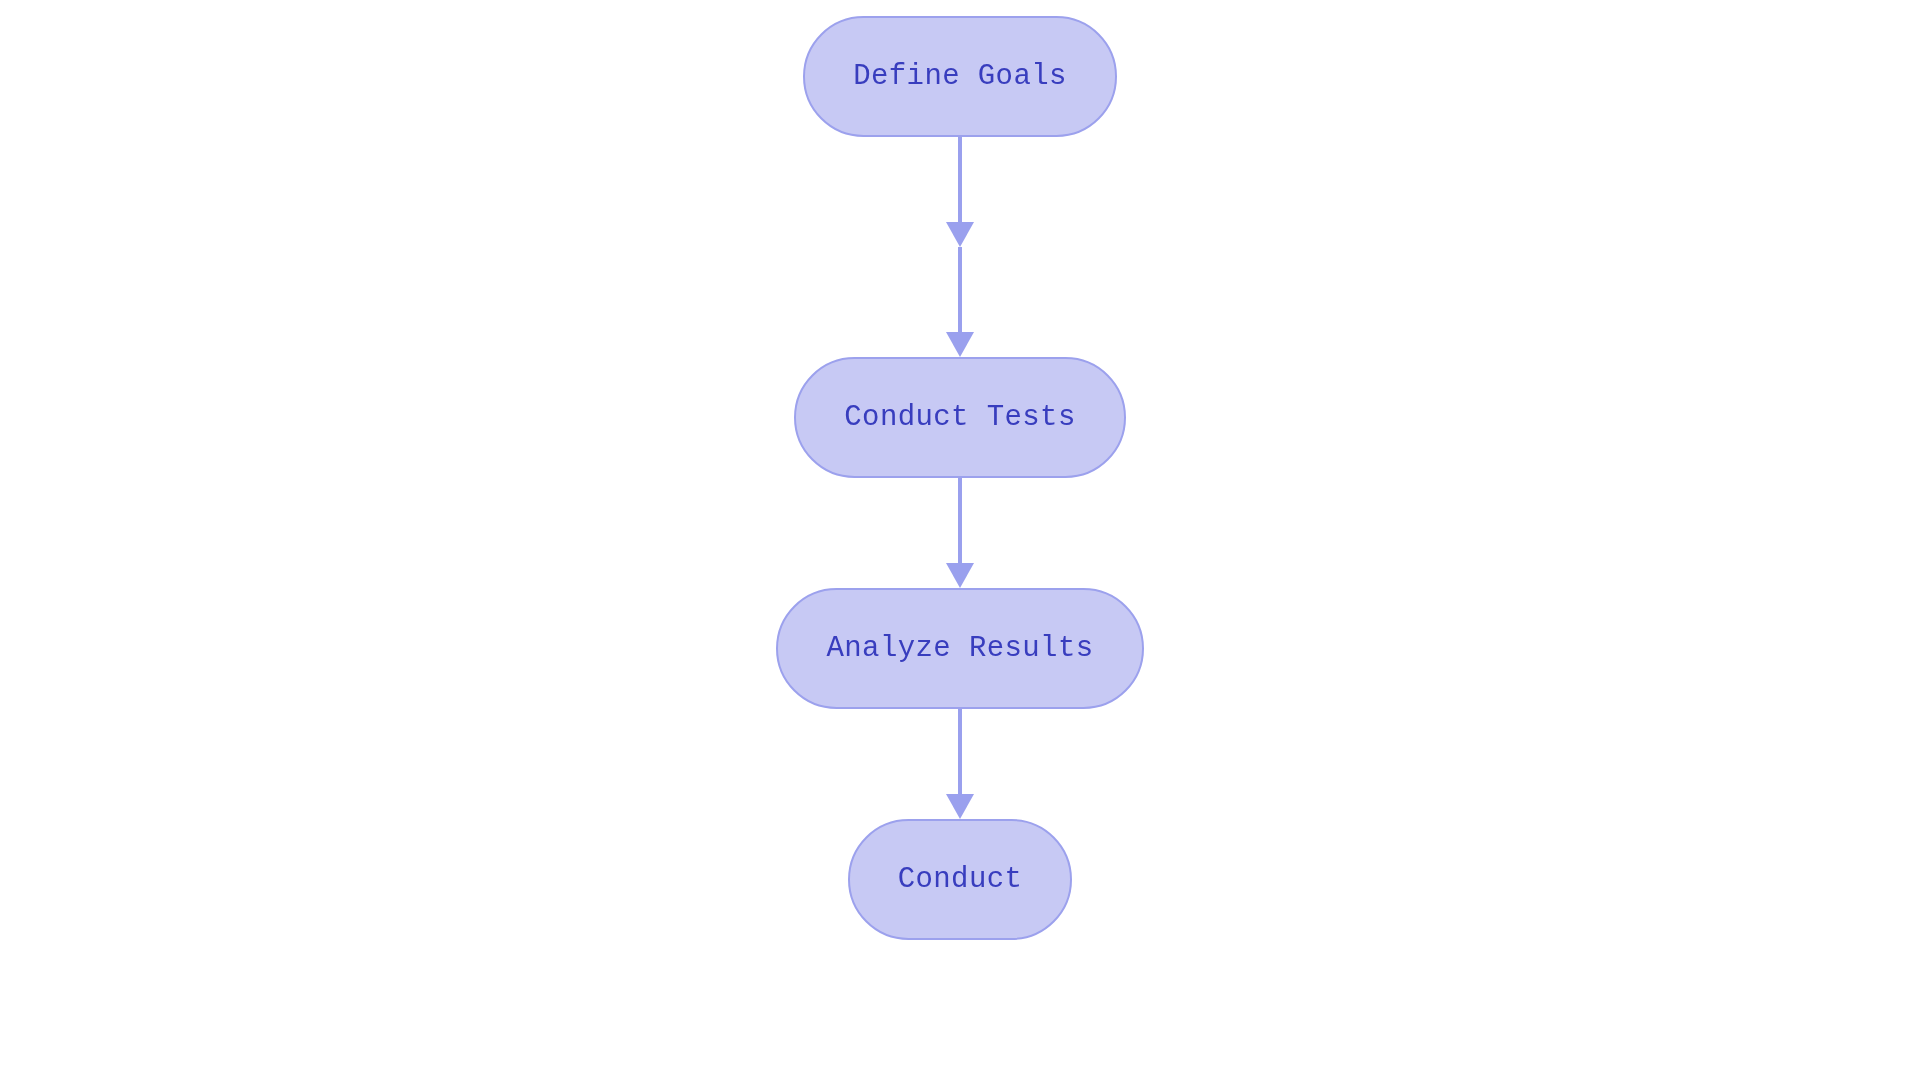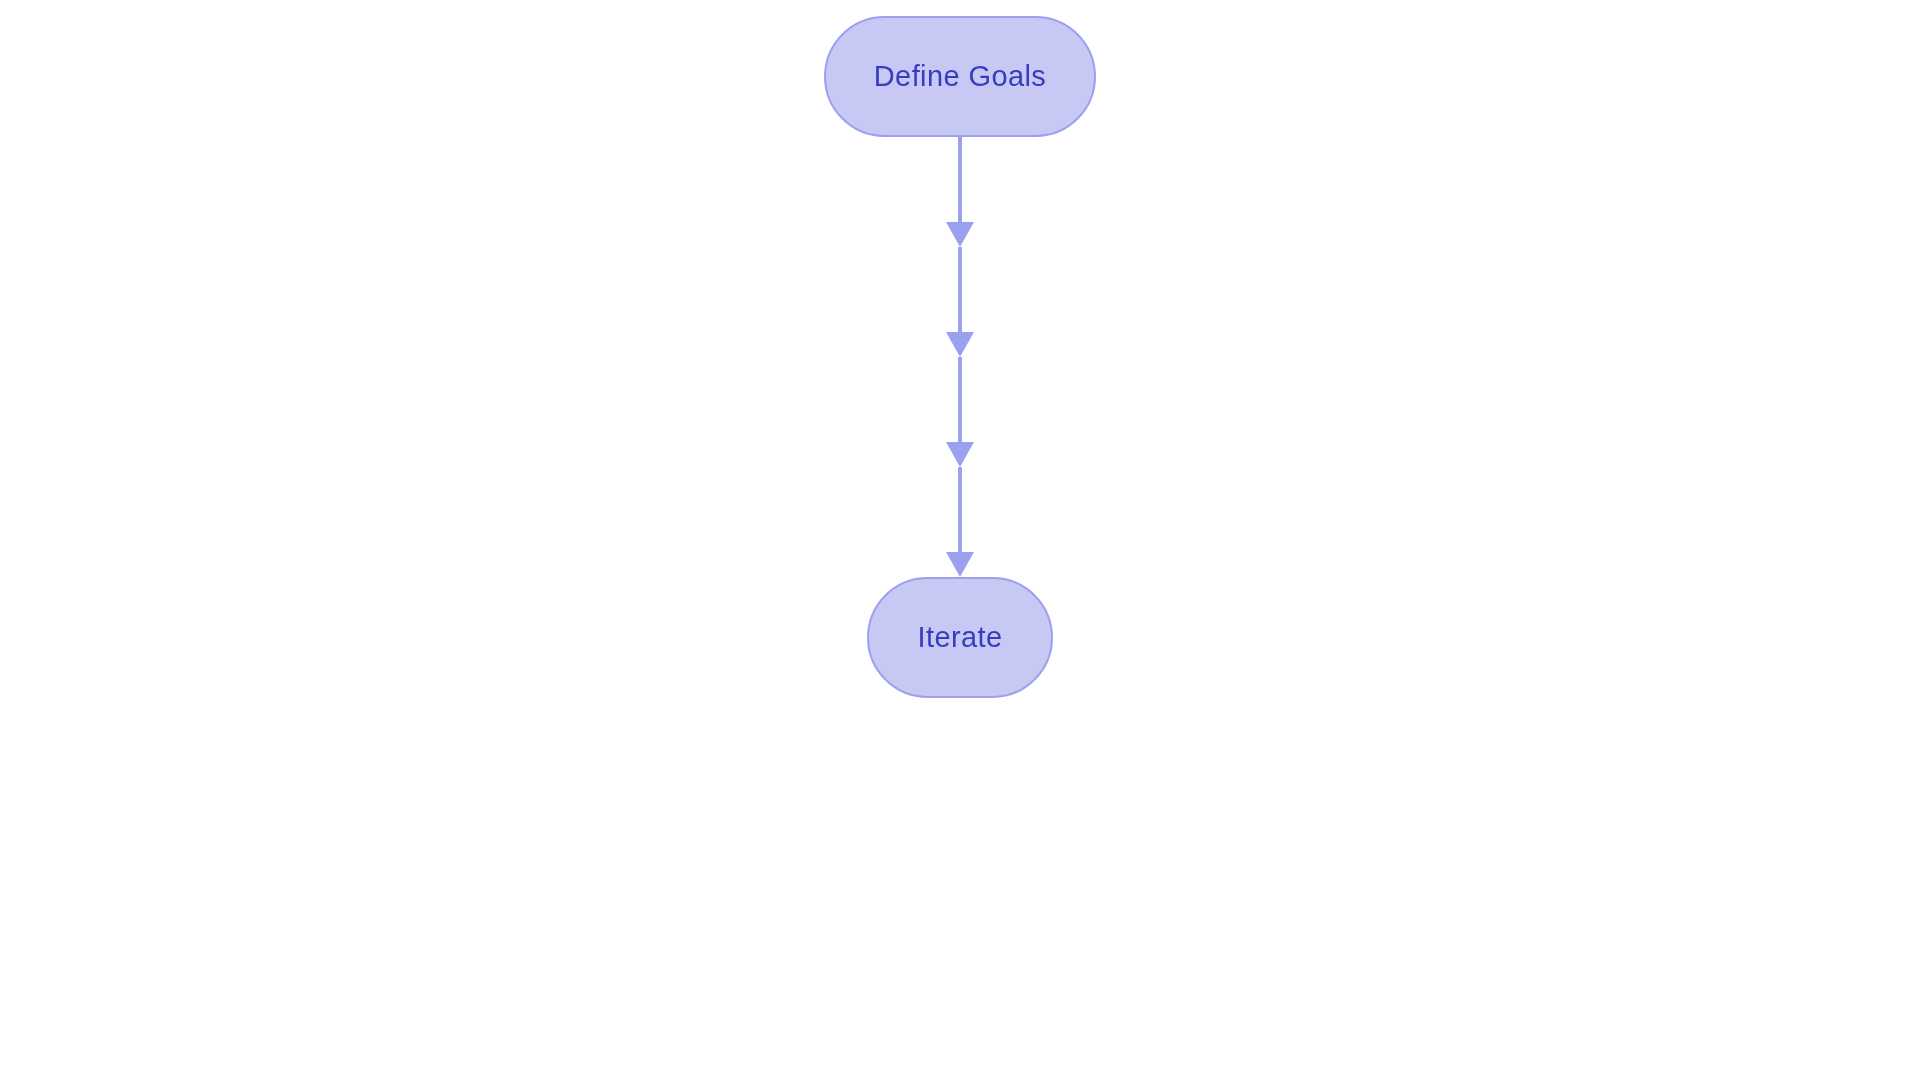--- a/index.html
+++ b/index.html
@@ -30,20 +30,21 @@
     height: 121px;
     min-width: 150px;
     padding: 0 48px;
     border-radius: 61px;
     background: var(--node-fill);
     border: 2px solid var(--node-border);
     display: flex;
     align-items: center;
     justify-content: center;
     flex: 0 0 auto;
+    font-family: Liberation Mono, monospace;
   }
   .node-label {
     font-size: 29px;
     letter-spacing: 0.4px;
     color: var(--node-text);
     white-space: nowrap;
   }
   .arrow {
     position: relative;
     width: 30px;
@@ -84,29 +85,35 @@
     <div class="arrow-line"></div>
     <div class="arrow-head"></div>
   </div>
 
 
   <div class="arrow">
     <div class="arrow-line"></div>
     <div class="arrow-head"></div>
   </div>
 
-
-  <div class="arrow">
-    <div class="arrow-line"></div>
-    <div class="arrow-head"></div>
+  <div class="node">
+    <span class="node-label">Conduct Tests</span>
   </div>
-
 
   <div class="arrow">
     <div class="arrow-line"></div>
     <div class="arrow-head"></div>
   </div>
 
   <div class="node">
-    <span class="node-label">Iterate</span>
+    <span class="node-label">Analyze Results</span>
+  </div>
+
+  <div class="arrow">
+    <div class="arrow-line"></div>
+    <div class="arrow-head"></div>
+  </div>
+
+  <div class="node">
+    <span class="node-label">Conduct</span>
   </div>
 
 </div>
 
 </body></html>

